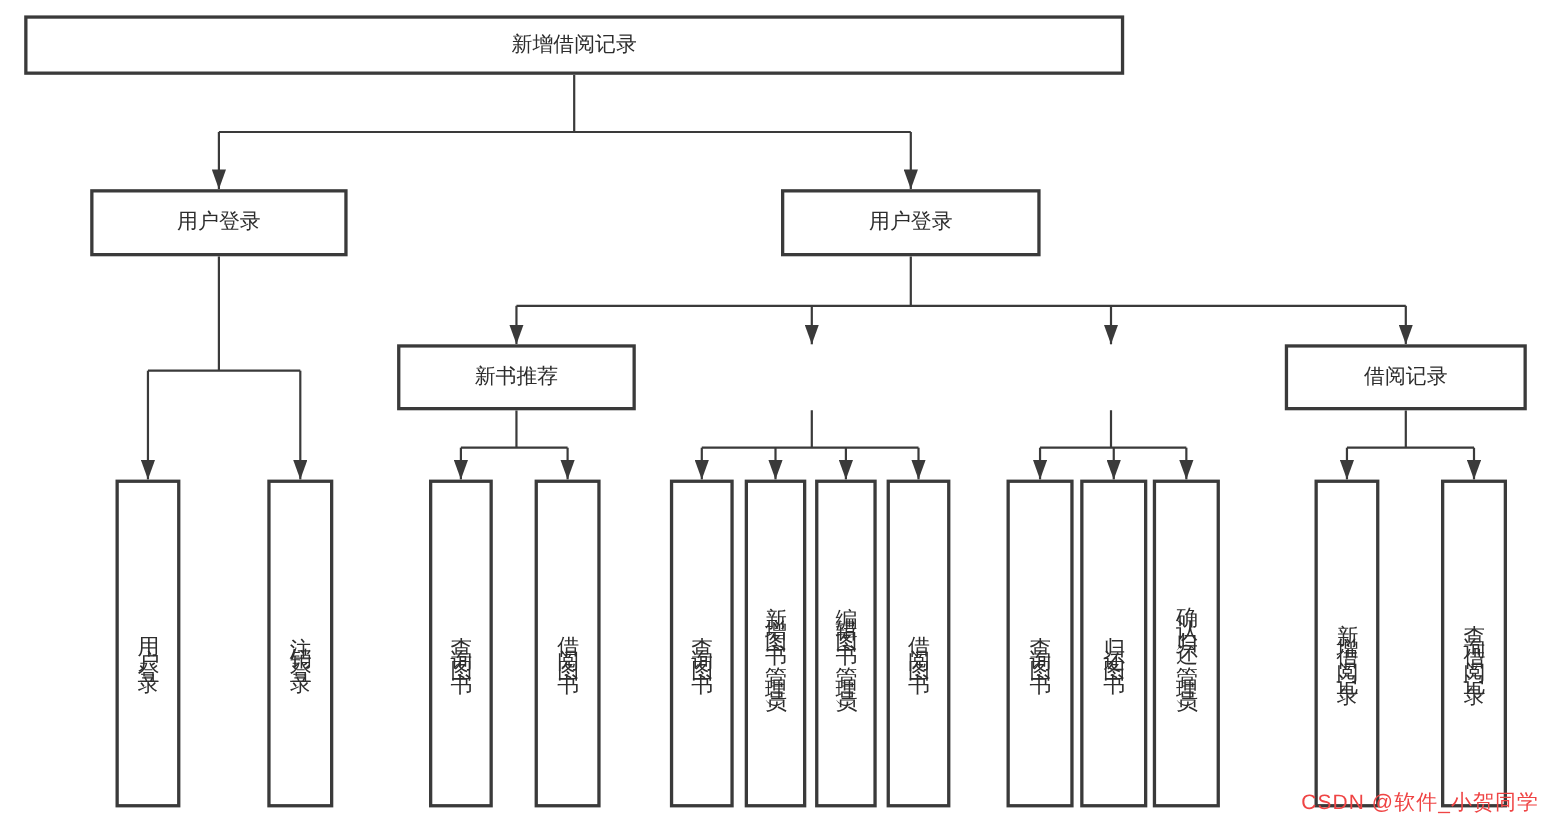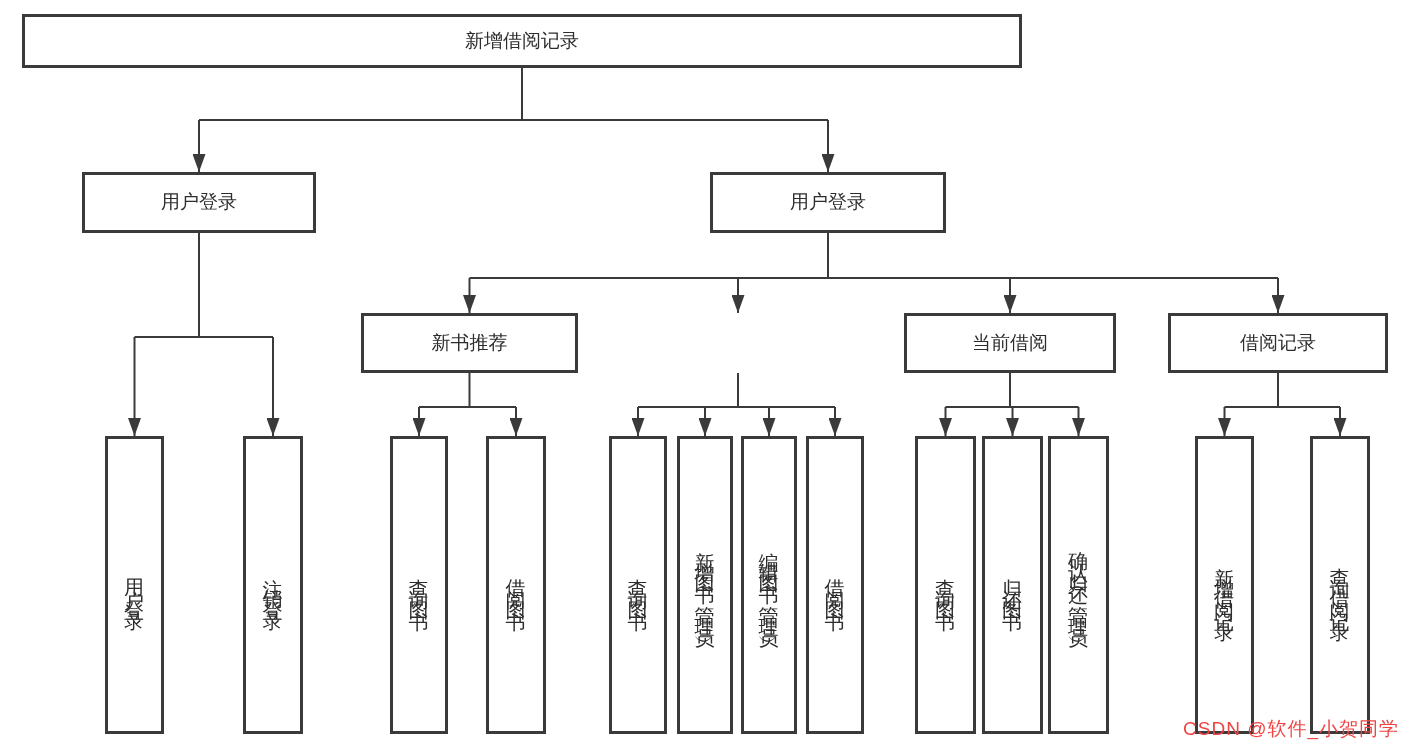--- a/index.html
+++ b/index.html
@@ -80,21 +80,20 @@
       <path d="M1340,407 V436" marker-end="url(#arrow)"></path>
     </g>
   </svg>
 
   <div class="node" style="left:22px;top:14px;width:1000px;height:54px">新增借阅记录</div>
 
   <div class="node" style="left:82px;top:172px;width:234px;height:61px">用户登录</div>
   <div class="node" style="left:710px;top:172px;width:236px;height:61px">用户登录</div>
 
   <div class="node" style="left:361px;top:313px;width:217px;height:60px">新书推荐</div>
-  <div class="node" style="left:904px;top:313px;width:212px;height:60px">当前借阅</div>
   <div class="node" style="left:1168px;top:313px;width:220px;height:60px">借阅记录</div>
 
   <div class="node leaf" style="left:105px;top:436px;width:59px;height:298px">
     <span class="vtext">用户登录</span>
   </div>
   <div class="node leaf" style="left:243px;top:436px;width:60px;height:298px">
     <span class="vtext">注销登录</span>
   </div>
 
   <div class="node leaf" style="left:390px;top:436px;width:58px;height:298px">

